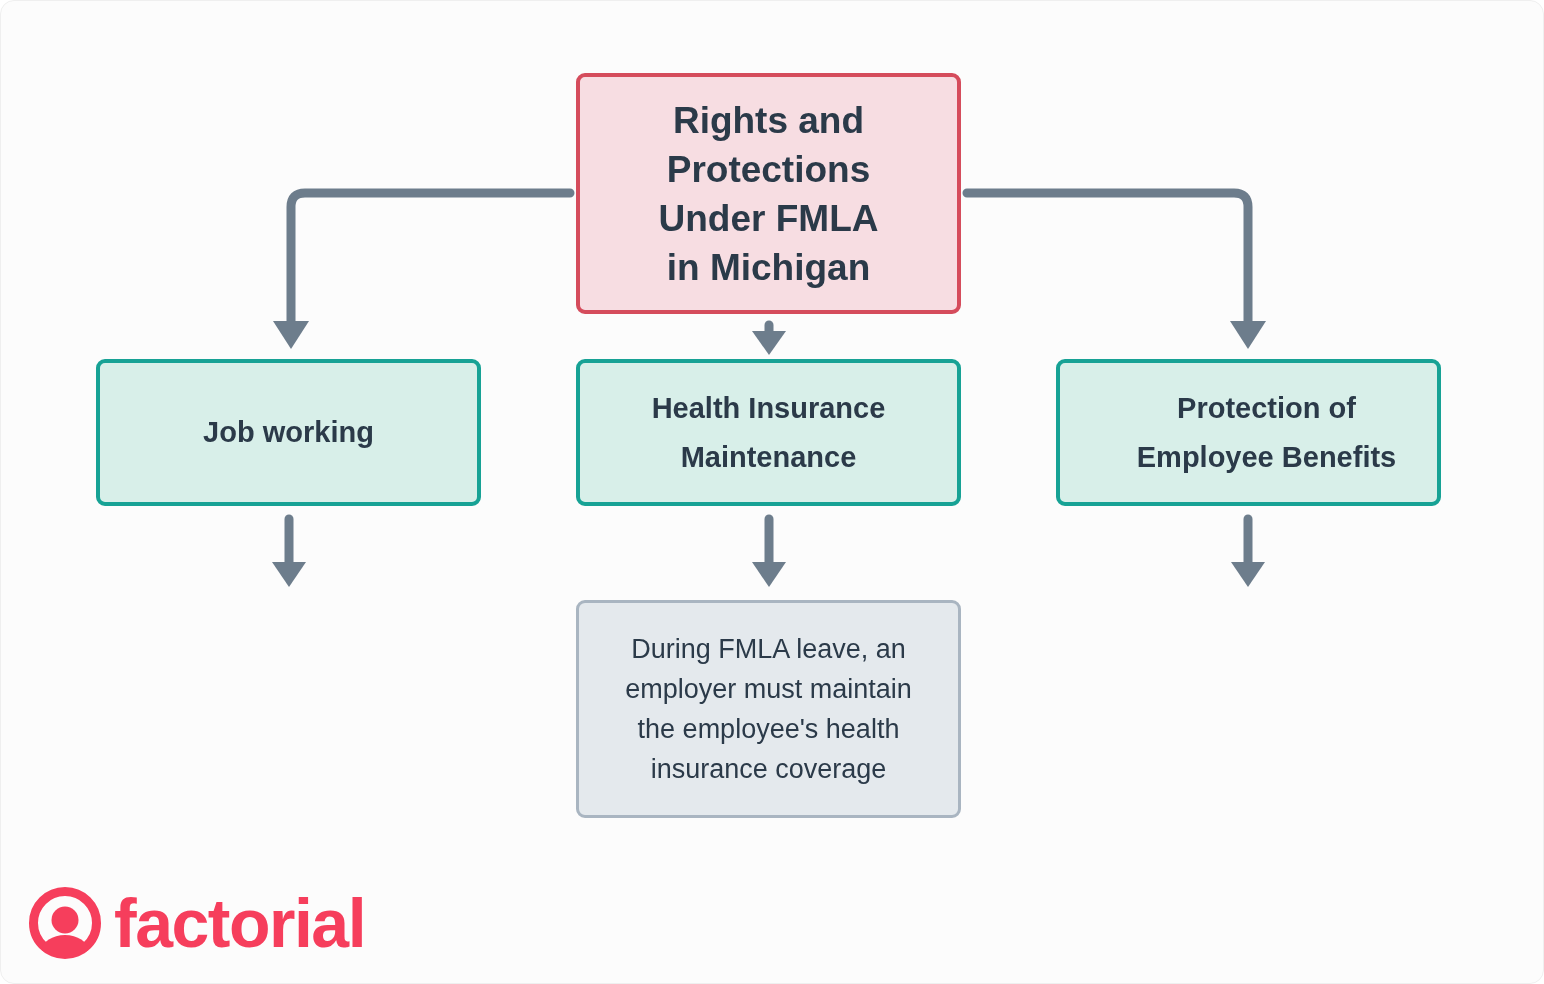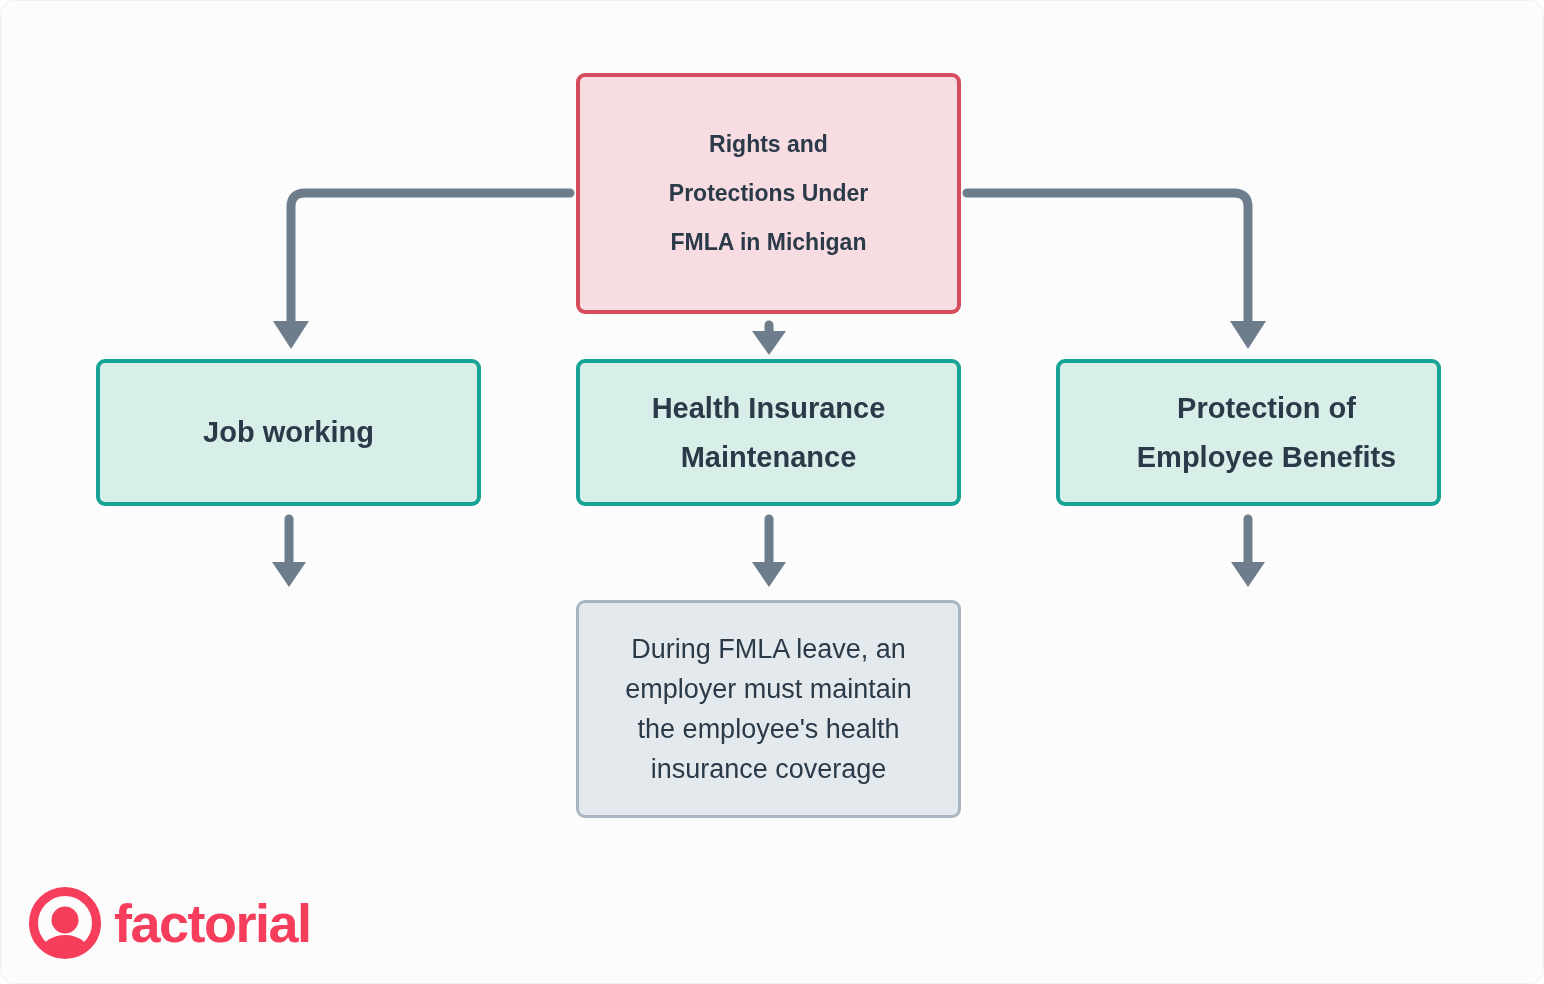--- a/index.html
+++ b/index.html
@@ -35,21 +35,21 @@
   }
 
   .node .label { display: block; }
 
   .root-node {
     left: 575px; top: 72px;
     width: 385px; height: 241px;
     background: var(--root-fill, #f7dde2);
     border: 4px solid var(--root-border, #d54c5c);
     font-weight: 700;
-    font-size: 23px;
+    font-size: 37px;
     line-height: 49px;
   }
   .root-node .label { max-width: 245px; }
 
   .branch-node {
     top: 358px;
     width: 385px; height: 147px;
     background: var(--branch-fill, #d8efe9);
     border: 4px solid var(--branch-border, #17a295);
     font-weight: 700;
@@ -75,21 +75,21 @@
 
   .footer-logo {
     position: absolute;
     left: 28px; top: 886px;
     display: flex;
     align-items: center;
   }
   .wordmark {
     margin-left: 13px;
     color: var(--logo-color, #f63e5c);
-    font-size: 54px;
+    font-size: 68px;
     font-weight: 700;
     letter-spacing: -1.5px;
     line-height: 72px;
   }
 </style>
 </head>
 <body>
 
 <div class="canvas">
 

